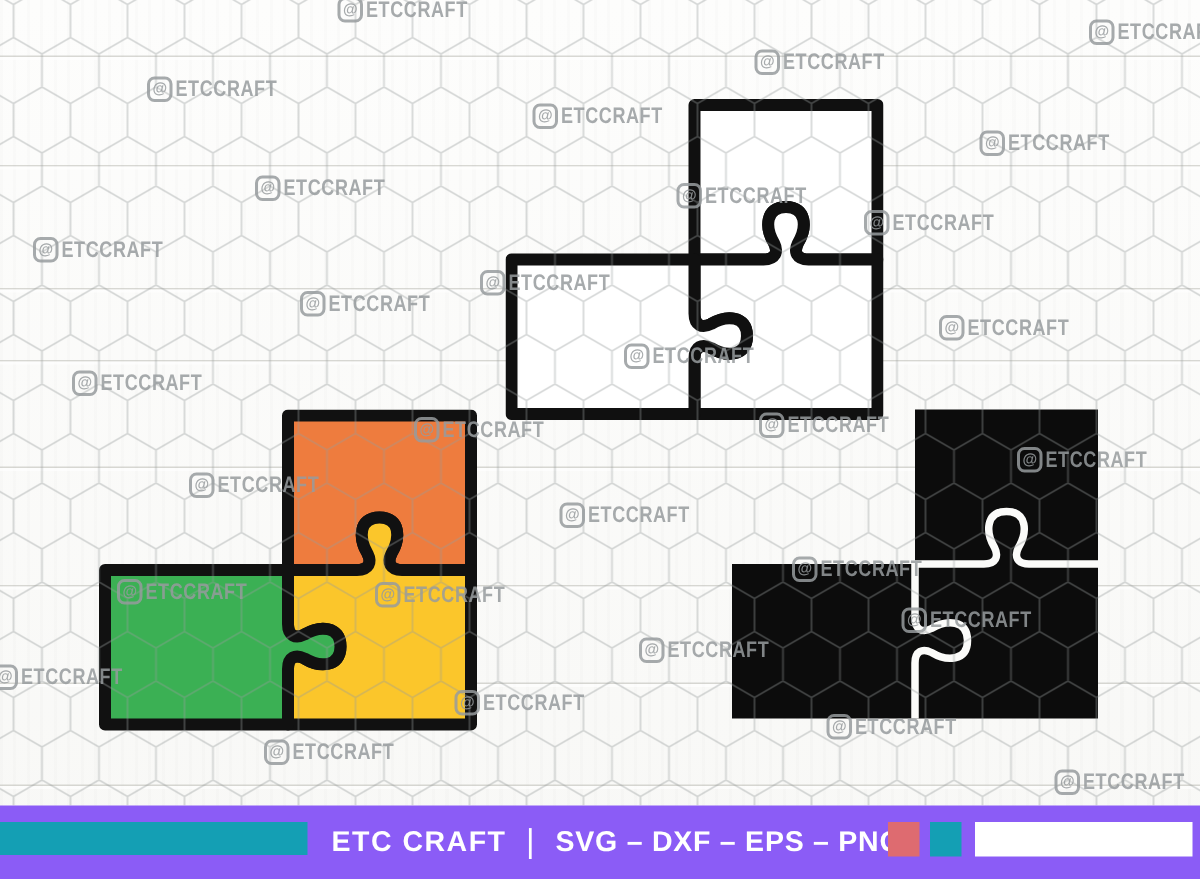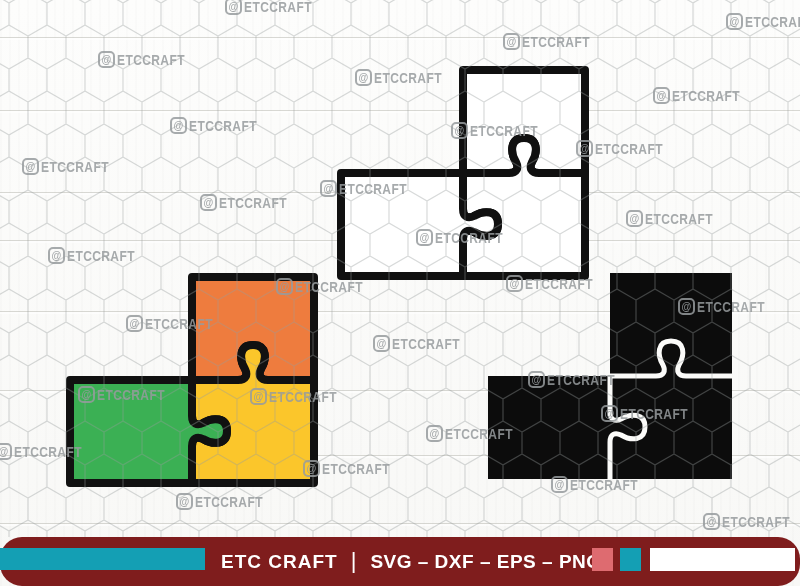--- a/index.html
+++ b/index.html
@@ -219,21 +219,21 @@
       <div class="wm" style="left: 551px; top: 476px;">
       <span class="wm-logo">@</span>
       <span class="wm-text">ETCCRAFT</span>
     </div>
       <div class="wm" style="left: 703px; top: 513px;">
       <span class="wm-logo">@</span>
       <span class="wm-text">ETCCRAFT</span>
     </div>
     </div>
 
-  <div class="footer" style="background-color: #7f1d1d; border-radius: 22px;">
+  <div class="footer" style="background-color: #8b5cf6;">
     <div class="stripe" style="width: 205px; background-color: rgb(20, 159, 180);"></div>
     <div class="footer-text">
       <span>ETC CRAFT</span>
       <span class="footer-sep">|</span>
       <span class="footer-formats">SVG – DXF – EPS – PNG</span>
     </div>
     <div class="swatch sw-red" style="background-color: rgb(222, 107, 112);"></div>
     <div class="swatch sw-teal" style="background-color: rgb(20, 159, 180);"></div>
     <div class="swatch sw-white" style="background-color: rgb(255, 255, 255);"></div>
   </div>

